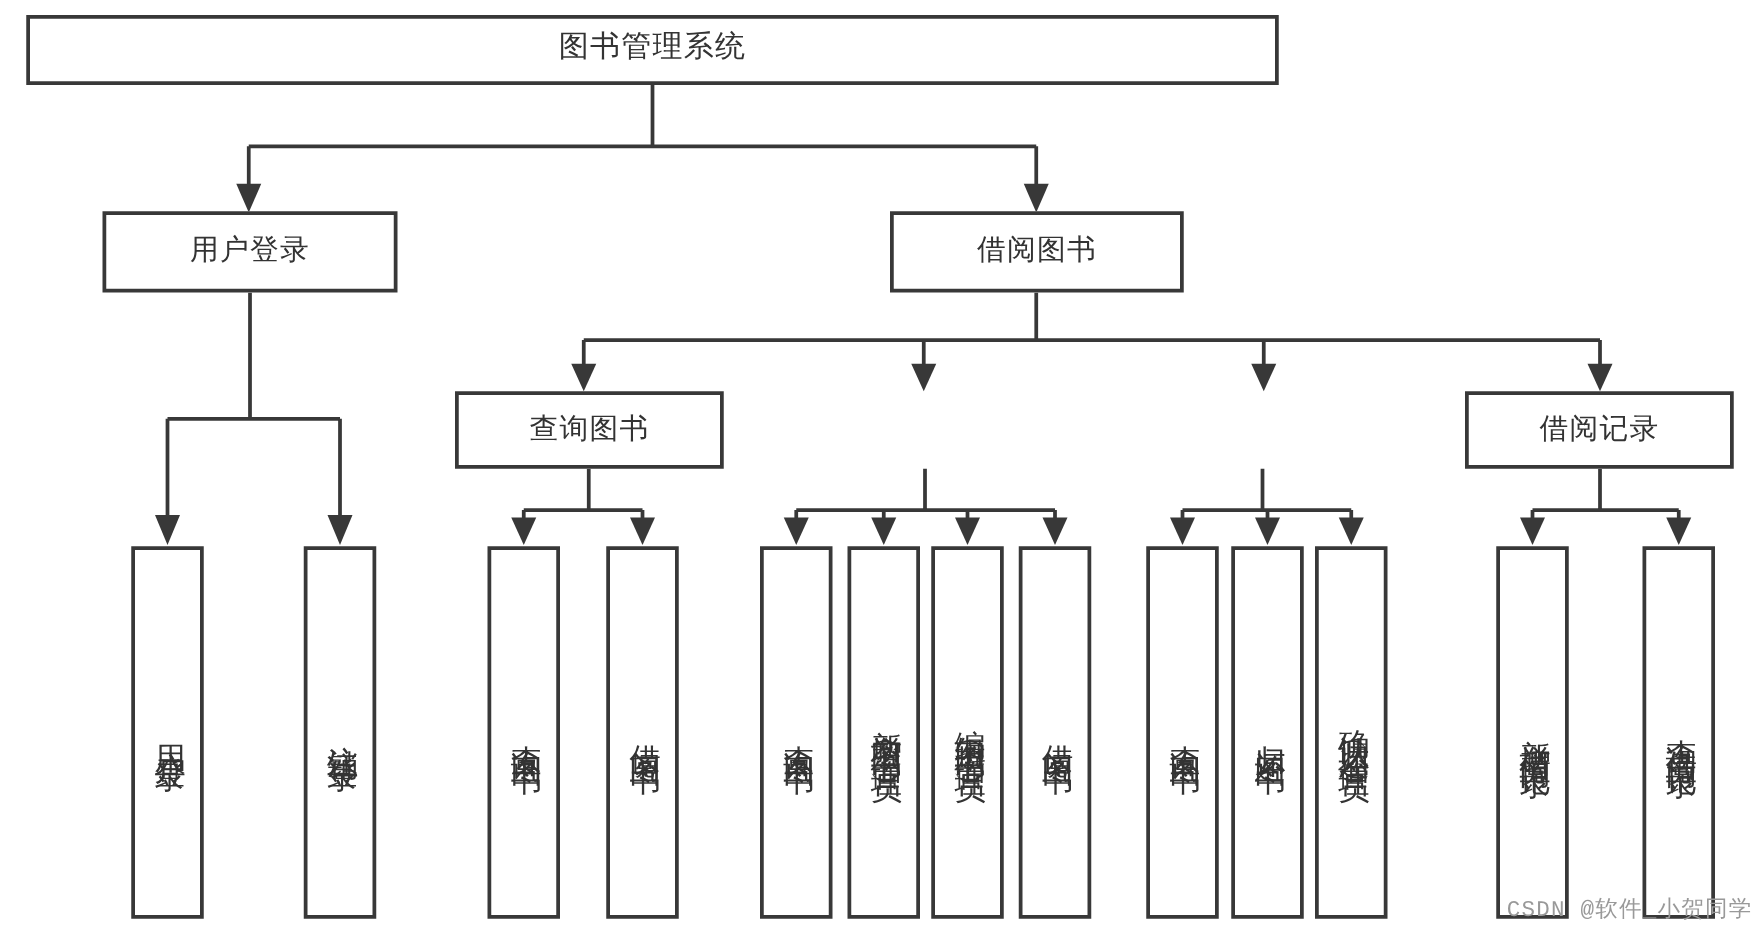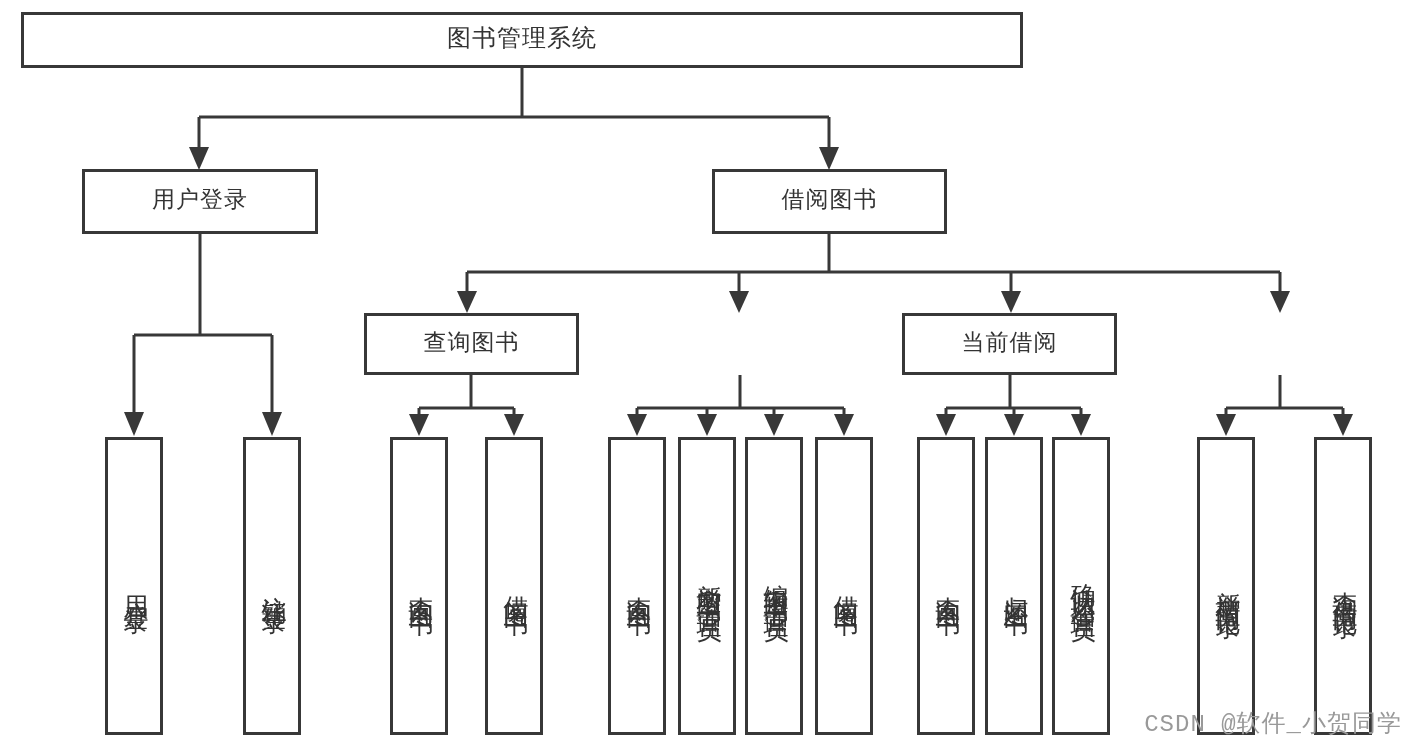--- a/index.html
+++ b/index.html
@@ -54,21 +54,21 @@
     writing-mode:vertical-rl;
     text-orientation:mixed;
     font-size:25px;
     letter-spacing:5px;
     padding:4px 0;
   }
   .watermark{
     position:absolute;
     right:3px;
     bottom:5px;
-    font-size:24px;
+    font-size:18px;
     color:var(--wm);
     letter-spacing:1px;
     white-space:nowrap;
   }
 </style>
 </head>
 <body>
 
 <div class="canvas">
 
@@ -107,21 +107,21 @@
     <polygon points="1216,414 1236,414 1226,436"></polygon>
     <polygon points="1333,414 1353,414 1343,436"></polygon>
   </svg>
 
   <div class="node h-node root-node" style="left:21px;top:12px;width:1002px;height:56px">图书管理系统</div>
 
   <div class="node h-node" style="left:82px;top:169px;width:236px;height:65px">用户登录</div>
   <div class="node h-node" style="left:712px;top:169px;width:235px;height:65px">借阅图书</div>
 
   <div class="node h-node" style="left:364px;top:313px;width:215px;height:62px">查询图书</div>
-  <div class="node h-node" style="left:902px;top:313px;width:215px;height:62px">当前借阅</div>
+  <div class="node h-node" style="left:1172px;top:313px;width:215px;height:62px">借阅记录</div>
 
   <div class="node v-node" style="left:105px;top:437px;width:58px;height:298px">用户登录</div>
   <div class="node v-node" style="left:243px;top:437px;width:58px;height:298px">注销登录</div>
 
   <div class="node v-node" style="left:390px;top:437px;width:58px;height:298px">查询图书</div>
   <div class="node v-node" style="left:485px;top:437px;width:58px;height:298px">借阅图书</div>
 
   <div class="node v-node" style="left:608px;top:437px;width:58px;height:298px">查询图书</div>
   <div class="node v-node" style="left:678px;top:437px;width:58px;height:298px">新增图书（管理员）</div>
   <div class="node v-node" style="left:745px;top:437px;width:58px;height:298px">编辑图书（管理员）</div>

